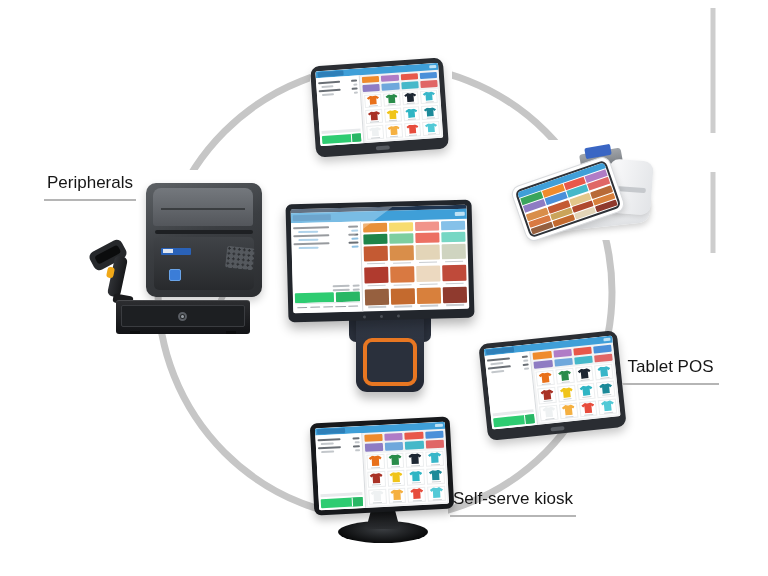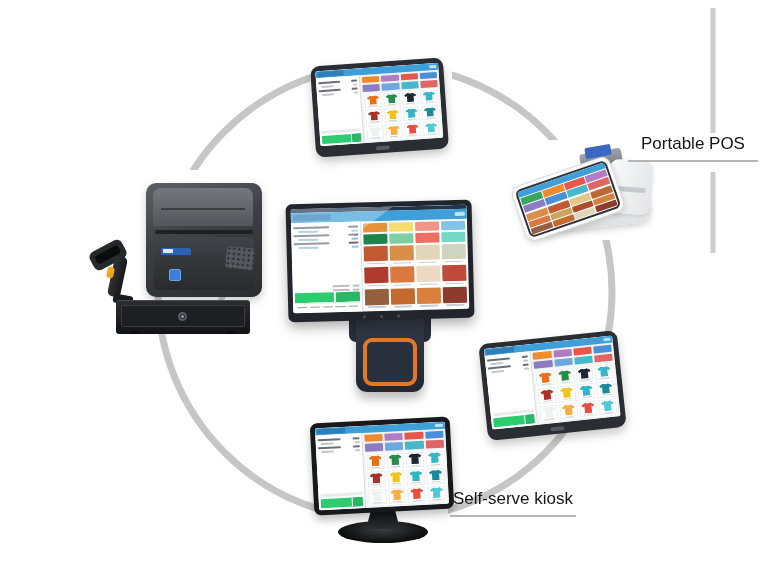--- a/index.html
+++ b/index.html
@@ -179,22 +179,23 @@
     <circle cx="385" cy="292" r="227" fill="none" stroke="#c6c6c6" stroke-width="7"></circle>
     <path d="M 236 268 L 221 300" stroke="#c6c6c6" stroke-width="6" stroke-linecap="round"></path>
     <path d="M 713 8 L 713 133" stroke="#cdcdcd" stroke-width="5"></path>
     <path d="M 713 172 L 713 253" stroke="#cdcdcd" stroke-width="5"></path>
     <rect x="310" y="56" width="142" height="102" fill="#ffffff"></rect>
     <rect x="500" y="140" width="162" height="100" fill="#ffffff"></rect>
     <rect x="140" y="170" width="130" height="88" fill="#ffffff"></rect>
     <rect x="322" y="492" width="126" height="52" fill="#ffffff"></rect>
   </svg>
 
-  <div class="label" id="lbl-portable">Portable POS</div>
+  <div class="label" id="lbl-tabletpos">Tablet POS</div>
   <div class="label" id="lbl-kiosk">Self-serve kiosk</div>
+  <div class="label" id="lbl-peripherals">Peripherals</div>
 
   <div class="tablet" id="tabA">
     <div class="tab-screen">
   <div class="shirt-app">
     <div class="app-header">
       <span class="hdr-tab"></span>
       <span class="hdr-dot"></span>
     </div>
     <div class="app-body">
       <div class="order-panel">

